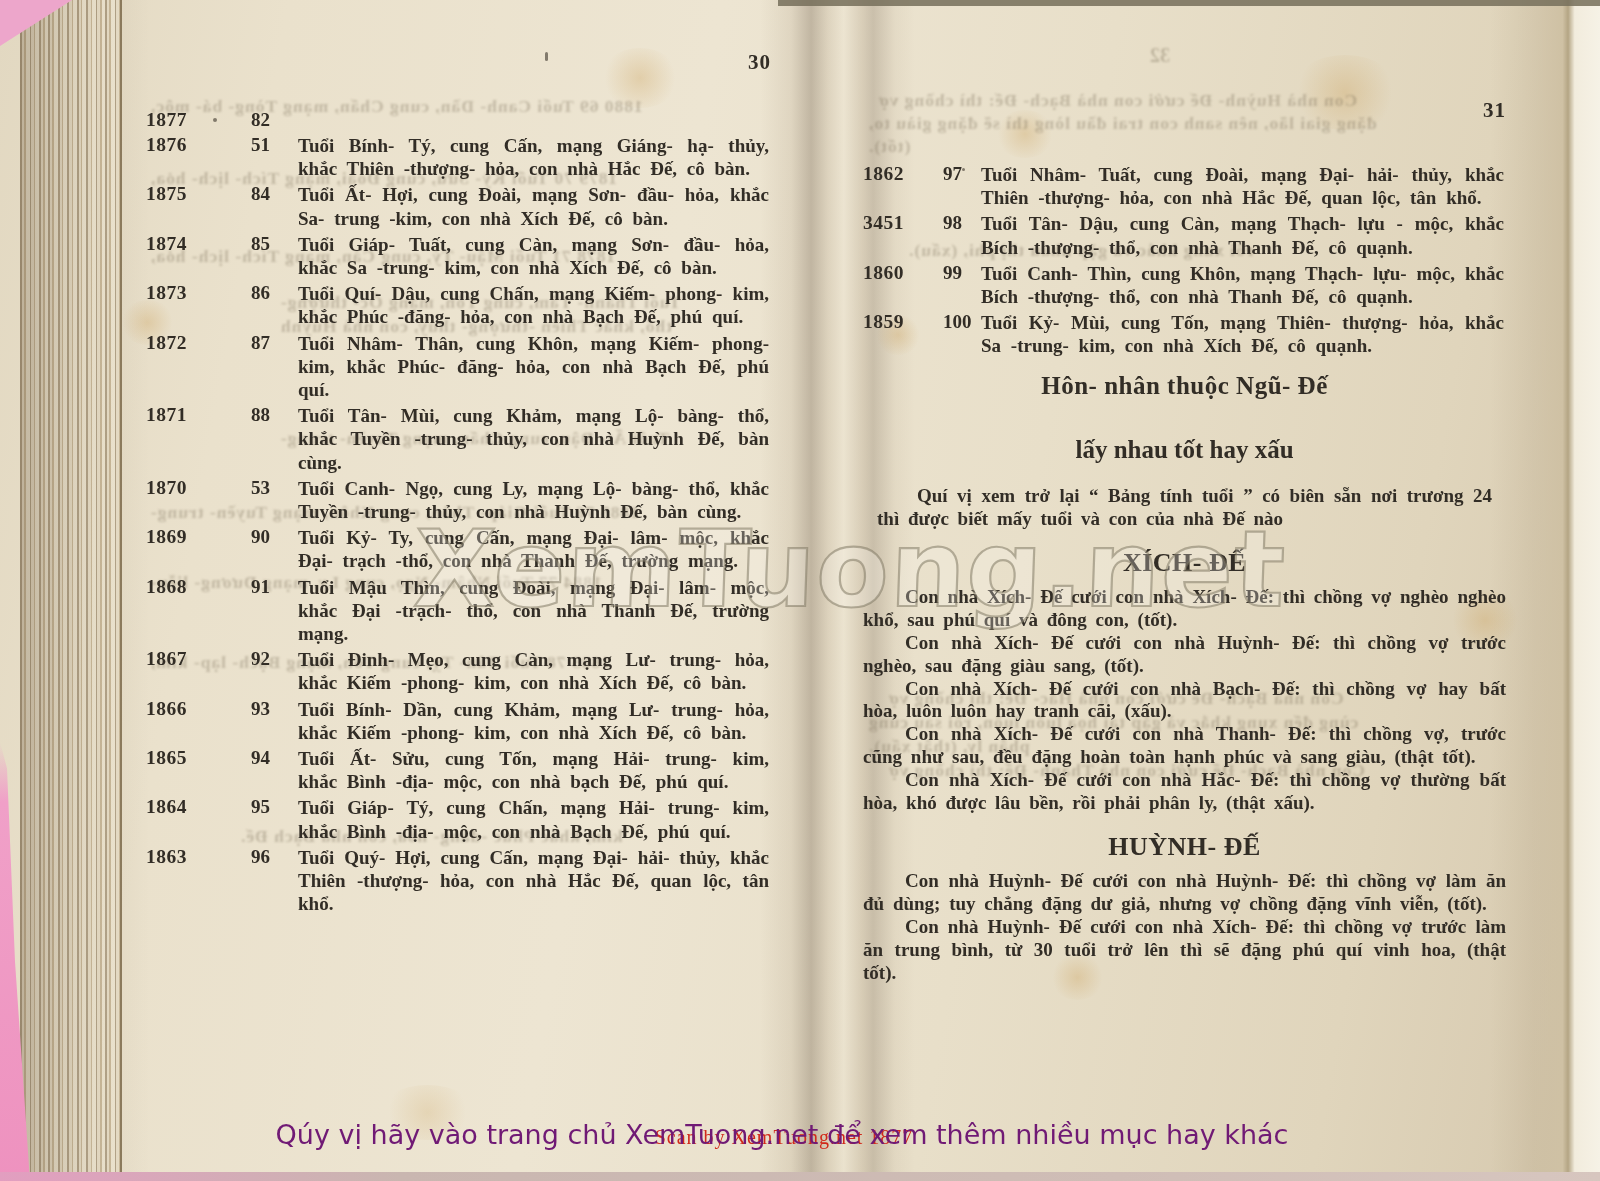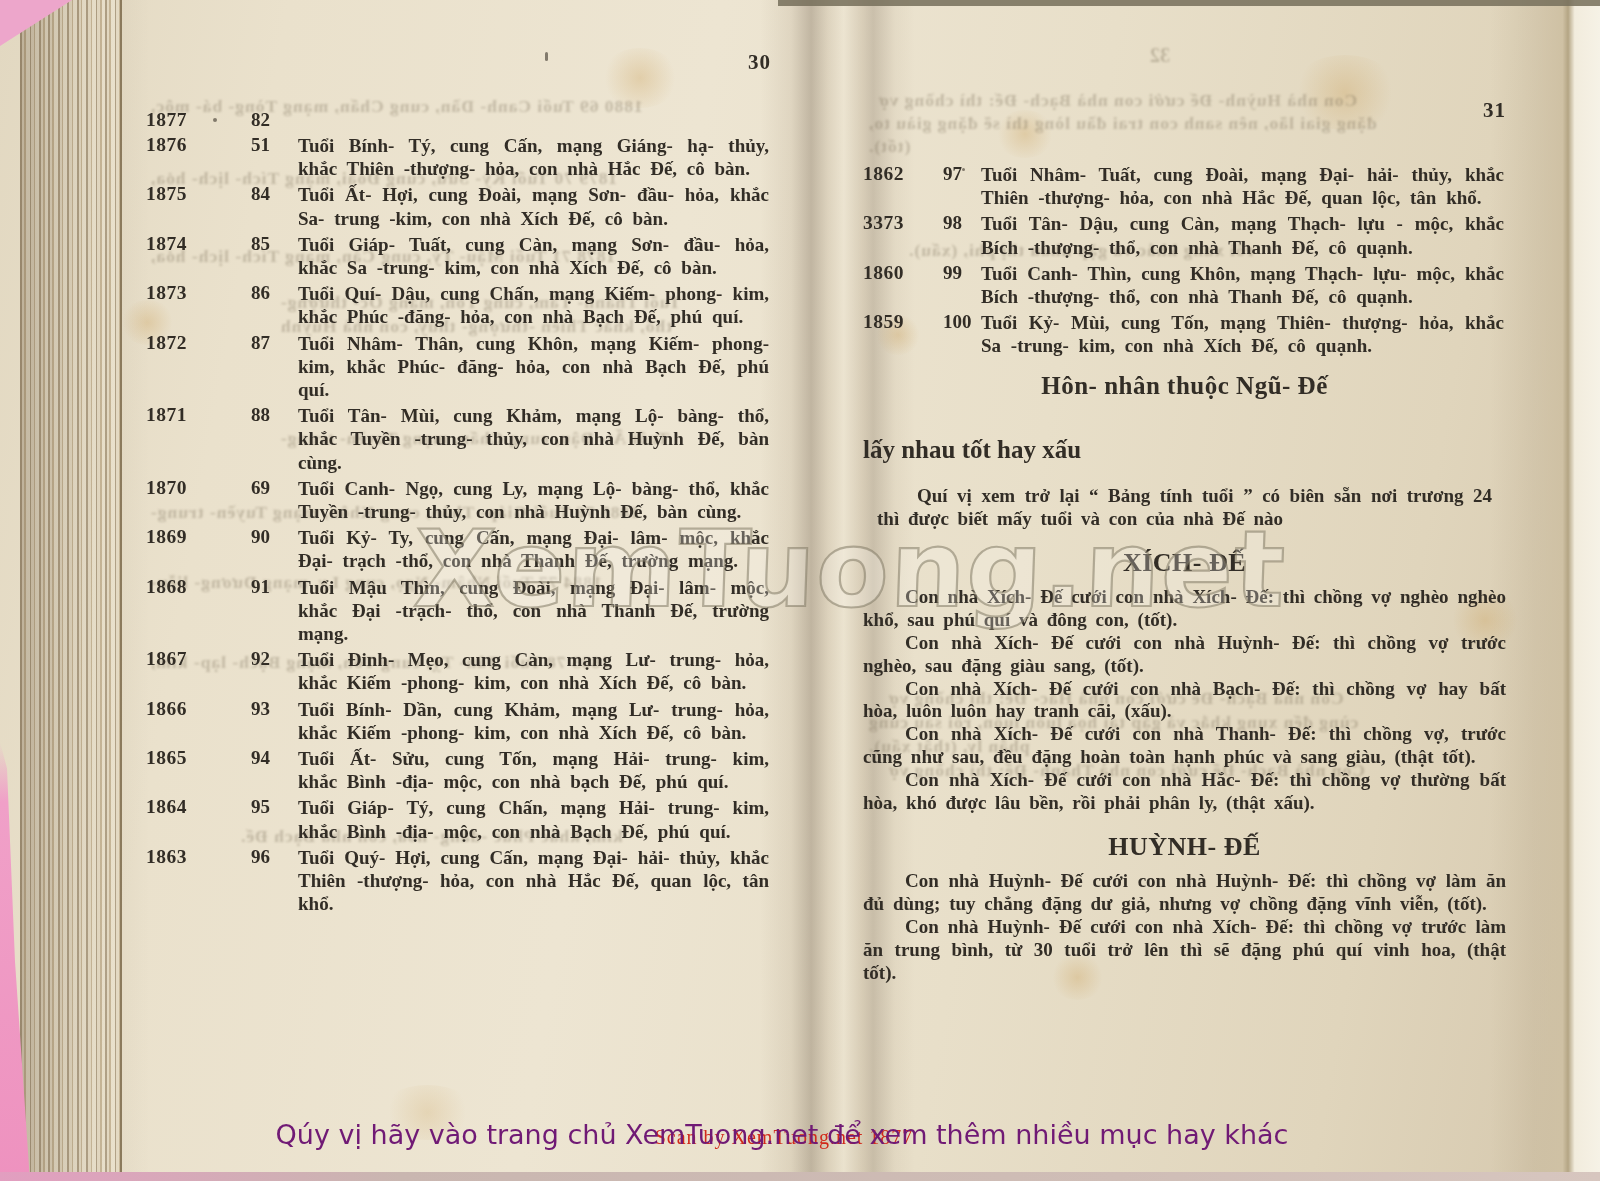--- a/index.html
+++ b/index.html
@@ -74,21 +74,21 @@
   .page-right .pagenum{margin-bottom:40px;}
 
   .entry{display:grid;grid-template-columns:97px 55px 1fr;margin-bottom:3px;}
   .page-right .entry{grid-template-columns:72px 46px 1fr;}
   .yr{font-weight:700;font-size:19.5px;letter-spacing:.5px;}
   .age{font-weight:700;font-size:19px;padding-left:8px;}
   .tx{font-weight:700;font-size:19px;line-height:23.2px;text-align:justify;
       text-align-last:left;word-spacing:5px;padding-right:2px;}
 
   .h1{font-size:25px;font-weight:700;text-align:center;letter-spacing:.5px;margin:14px 0 0;}
-  .h2{font-size:25px;font-weight:700;text-align:left;margin:36px 0 0;}
+  .h2{font-size:25px;font-weight:700;text-align:center;margin:36px 0 0;}
   .intro{margin:20px 14px 0;font-weight:700;font-size:19px;line-height:23.4px;
          text-align:justify;text-align-last:left;text-indent:40px;word-spacing:4px;}
   .sec-h{font-size:26px;font-weight:700;text-align:center;letter-spacing:.5px;margin:18px 0 8px;}
   .para{font-weight:700;font-size:19px;line-height:22.8px;text-align:justify;
         text-align-last:left;text-indent:42px;word-spacing:4px;margin:0;}
 
   
   .watermark{position:absolute;left:414px;top:508px;z-index:5;
     font-family:"DejaVu Sans","Liberation Sans",sans-serif;font-weight:700;
     font-size:106px;letter-spacing:1px;color:rgba(250,247,238,.26);
@@ -183,21 +183,21 @@
         <span class="age">87</span>
         <span class="tx">Tuổi Nhâm- Thân, cung Khôn, mạng Kiếm- phong- kim, khắc Phúc- đăng- hỏa, con nhà Bạch Đế, phú quí.</span>
       </div>
       <div class="entry">
         <span class="yr">1871</span>
         <span class="age">88</span>
         <span class="tx">Tuổi Tân- Mùi, cung Khảm, mạng Lộ- bàng- thổ, khắc Tuyền -trung- thủy, con nhà Huỳnh Đế, bàn cùng.</span>
       </div>
       <div class="entry">
         <span class="yr">1870</span>
-        <span class="age">69</span>
+        <span class="age">53</span>
         <span class="tx">Tuổi Canh- Ngọ, cung Ly, mạng Lộ- bàng- thổ, khắc Tuyền -trung- thủy, con nhà Huỳnh Đế, bàn cùng.</span>
       </div>
       <div class="entry">
         <span class="yr">1869</span>
         <span class="age">90</span>
         <span class="tx">Tuổi Kỷ- Ty, cung Cấn, mạng Đại- lâm- mộc, khắc Đại- trạch -thổ, con nhà Thanh Đế, trường mạng.</span>
       </div>
       <div class="entry">
         <span class="yr">1868</span>
         <span class="age">91</span>
@@ -233,21 +233,21 @@
 
   <div class="page page-right">
     <div class="pagenum">31</div>
     <div>
       <div class="entry">
         <span class="yr">1862</span>
         <span class="age">97</span>
         <span class="tx">Tuổi Nhâm- Tuất, cung Đoài, mạng Đại- hải- thủy, khắc Thiên -thượng- hỏa, con nhà Hắc Đế, quan lộc, tân khổ.</span>
       </div>
       <div class="entry">
-        <span class="yr">3373</span>
+        <span class="yr">3451</span>
         <span class="age">98</span>
         <span class="tx">Tuổi Tân- Dậu, cung Càn, mạng Thạch- lựu - mộc, khắc Bích -thượng- thổ, con nhà Thanh Đế, cô quạnh.</span>
       </div>
       <div class="entry">
         <span class="yr">1860</span>
         <span class="age">99</span>
         <span class="tx">Tuổi Canh- Thìn, cung Khôn, mạng Thạch- lựu- mộc, khắc Bích -thượng- thổ, con nhà Thanh Đế, cô quạnh.</span>
       </div>
       <div class="entry">
         <span class="yr">1859</span>

